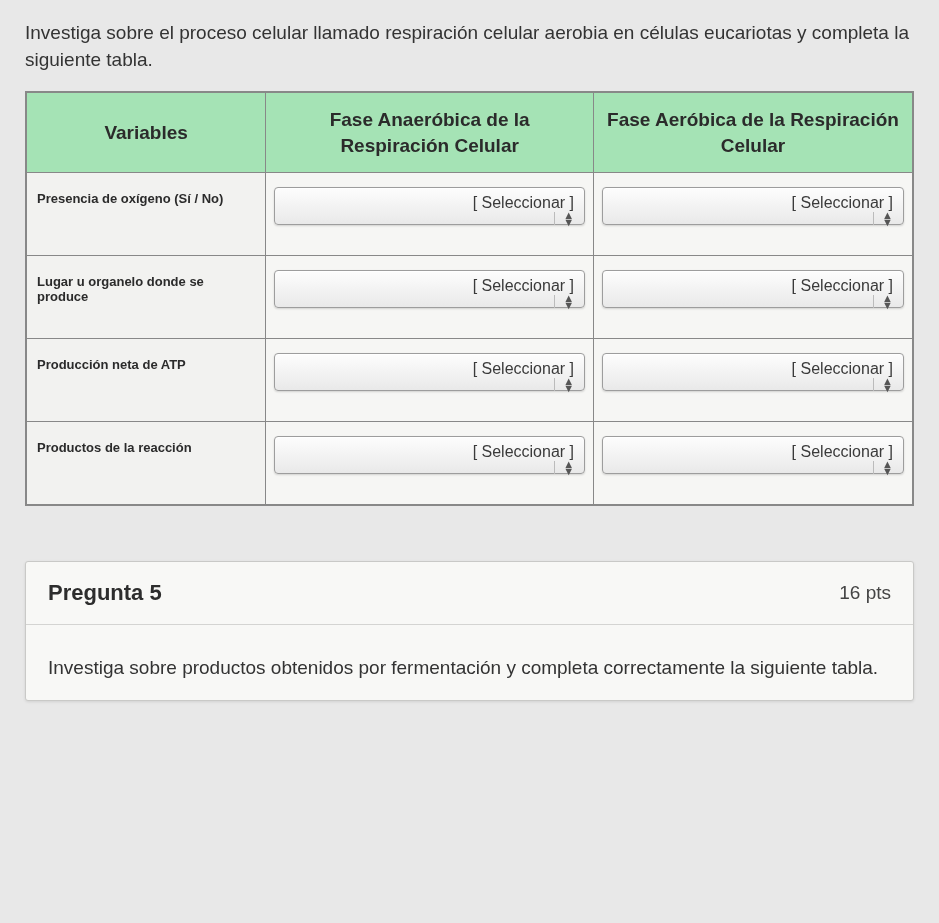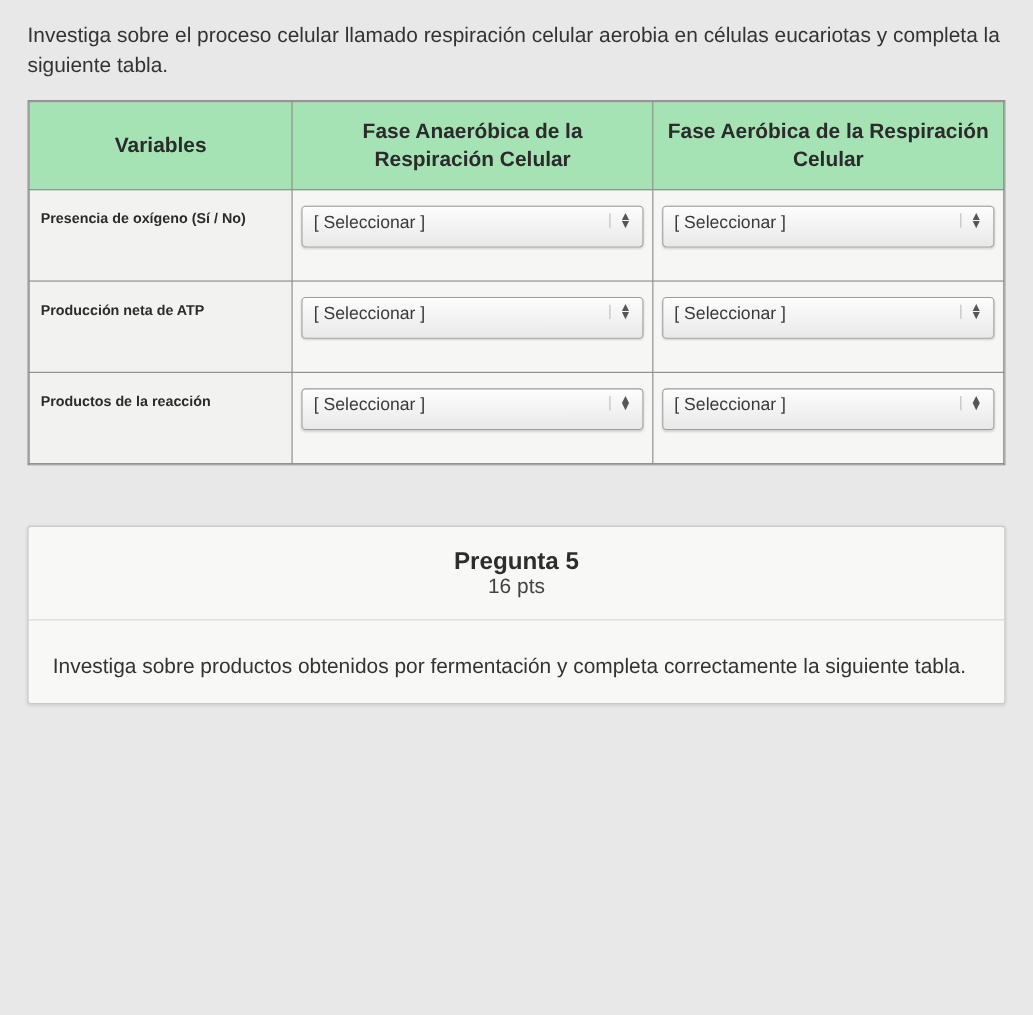--- a/index.html
+++ b/index.html
@@ -52,29 +52,30 @@
       font-weight: 700;
       padding: 18px 10px 30px 10px;
       color: #2b2b2b;
     }
     td.cell {
       background: #f6f6f4;
       padding: 14px 8px 30px 8px;
     }
     .dropdown {
       display: flex;
-      align-items: flex-start;
+      align-items: flex-end;
       justify-content: space-between;
       background: linear-gradient(#fdfdfd, #e9e9e9);
       border: 1px solid #9d9d9d;
       border-radius: 4px;
       padding: 6px 10px;
       height: 38px;
       box-shadow: inset 0 1px 0 #fff, 0 1px 2px rgba(0,0,0,0.15);
       cursor: pointer;
+      flex-direction: column;
     }
     .dropdown-text {
       font-size: 16px;
       color: #3a3a3a;
     }
     .stepper {
       display: flex;
       flex-direction: column;
       line-height: 0.55;
       color: #555;
@@ -88,21 +89,20 @@
       border: 1px solid #c9c9c7;
       border-radius: 3px;
       box-shadow: 0 1px 3px rgba(0,0,0,0.1);
     }
     .q-header {
       display: flex;
       justify-content: space-between;
       align-items: center;
       padding: 18px 22px;
       border-bottom: 1px solid #d4d4d2;
-      flex-direction: column;
     }
     .q-title {
       font-size: 22px;
       font-weight: 700;
       color: #2d2d2d;
     }
     .q-pts {
       font-size: 19px;
       color: #444;
     }
@@ -148,20 +148,41 @@
           <div class="dropdown">
             <span class="dropdown-text">[ Seleccionar ]</span>
             <span class="stepper">
               <span>▲</span>
                 <span>▼</span>
             </span>
           </div>
         </td>
       </tr>
       <tr>
+        <td class="label">Lugar u organelo donde se produce</td>
+        <td class="cell">
+          <div class="dropdown">
+            <span class="dropdown-text">[ Seleccionar ]</span>
+            <span class="stepper">
+              <span>▲</span>
+                <span>▼</span>
+            </span>
+          </div>
+        </td>
+        <td class="cell">
+          <div class="dropdown">
+            <span class="dropdown-text">[ Seleccionar ]</span>
+            <span class="stepper">
+              <span>▲</span>
+                <span>▼</span>
+            </span>
+          </div>
+        </td>
+      </tr>
+      <tr>
         <td class="label">Producción neta de ATP</td>
         <td class="cell">
           <div class="dropdown">
             <span class="dropdown-text">[ Seleccionar ]</span>
             <span class="stepper">
               <span>▲</span>
                 <span>▼</span>
             </span>
           </div>
         </td>

